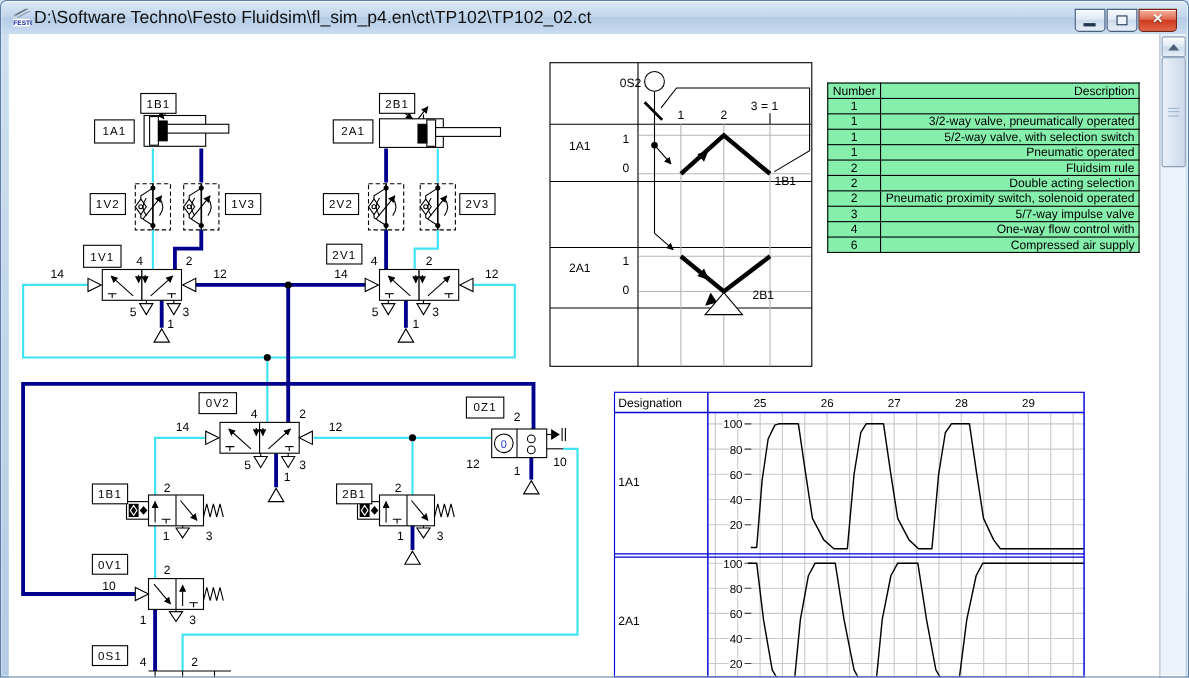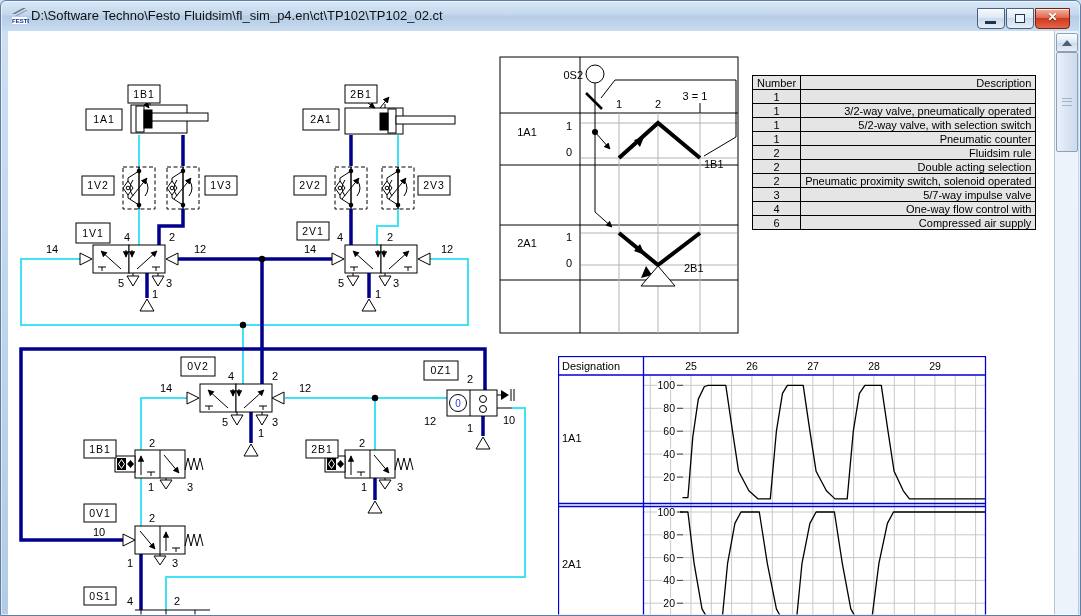--- a/index.html
+++ b/index.html
@@ -5,21 +5,21 @@
   html,body{margin:0;padding:0;}
   body{position:relative;width:1081px;height:616px;overflow:hidden;
        background:linear-gradient(#cfe0f2,#b3cbe4);
        font-family:"Liberation Sans",sans-serif;}
   .frame{position:absolute;inset:0;border:1px solid #5d7ea6;border-radius:6px 6px 0 0;
          box-shadow:inset 0 0 0 1px rgba(255,255,255,.55);pointer-events:none;z-index:50;}
   .titlebar{position:absolute;left:0;top:0;width:1081px;height:31px;
             background:linear-gradient(#dcEAf8,#c2d6ec 48%,#b4cce5 52%,#c9dcf1);
             border-radius:6px 6px 0 0;}
   .appicon{position:absolute;left:9px;top:6px;}
-  .title{position:absolute;left:31px;top:8px;font-size:13px;color:#111;white-space:nowrap;}
+  .title{position:absolute;left:31px;top:8px;font-size:16px;color:#111;white-space:nowrap;}
   .btn{position:absolute;top:8px;height:19px;border:1px solid #49617e;border-radius:0 0 4px 4px;
        background:linear-gradient(#f6fafd,#dfe9f5 45%,#ccdaeb 50%,#e6eef8);
        box-shadow:inset 0 1px 0 rgba(255,255,255,.8);z-index:60;}
   .btn.min{left:977px;width:26px;} .btn.res{left:1006px;width:26px;}
   .btn.close{left:1035px;width:33px;border-color:#7a2012;
        background:linear-gradient(#f4b3a2,#e06a50 45%,#cf3a1e 50%,#e2654a);}
   .glyph-min{position:absolute;left:7px;bottom:4px;width:11px;height:3px;background:#20364f;}
   .glyph-res{position:absolute;left:8px;top:5px;width:8px;height:7px;border:1px solid #20364f;background:#eef4fb;}
   .glyph-close{position:absolute;left:0;top:1px;width:100%;text-align:center;color:#fff;
        font-size:12px;font-weight:bold;text-shadow:0 1px 1px rgba(0,0,0,.55);}
@@ -30,21 +30,21 @@
   .sb-btn{position:absolute;left:1px;top:2px;width:20px;height:17px;border:1px solid #8ca0b8;border-radius:2px;
           background:linear-gradient(#fdfeff,#dce7f3 50%,#cbdaeb 52%,#e7eff8);}
   .sb-arrow{position:absolute;left:5px;top:6px;width:0;height:0;
             border-left:5px solid transparent;border-right:5px solid transparent;border-bottom:6px solid #4a5f7a;}
   .sb-thumb{position:absolute;left:1px;top:21px;width:20px;height:98px;border:1px solid #8ca0b8;border-radius:2px;
             background:linear-gradient(90deg,#e9f0f9,#ccdaec);}
   .sb-grip{position:absolute;left:5px;top:45px;width:10px;height:6px;
            border-top:1px solid #9fb4cc;border-bottom:1px solid #9fb4cc;}
   .sb-grip:before{content:"";position:absolute;left:0;top:2px;width:10px;height:1px;background:#9fb4cc;}
   .chart{position:absolute;left:550px;top:325px;width:430px;height:260px;}
-  table.parts{position:absolute;left:744px;top:44px;border-collapse:collapse;background:#e5e5e5;
+  table.parts{position:absolute;left:744px;top:44px;border-collapse:collapse;background:#86efac;
               font-size:11px;line-height:12px;color:#000;}
   table.parts td,table.parts th{border:1px solid #000;padding:0 4px;height:13px;font-weight:normal;white-space:nowrap;}
   table.parts .num{width:34px;text-align:center;}
   table.parts .desc{width:200px;text-align:right;}
   table.parts th{text-align:left;}
   table.parts th.num{text-align:left;}
   svg text{font-family:"Liberation Sans",sans-serif;}
   .lbl text{font-size:11px;fill:#000;stroke:none;}
   .tagtext{font-size:10.5px;letter-spacing:1px;fill:#000;stroke:none;}
   .ctick{font-size:10.5px;fill:#000;}
@@ -467,21 +467,21 @@
         <tr>
           <td class="num">1</td>
           <td class="desc">3/2-way valve, pneumatically operated</td>
         </tr>
         <tr>
           <td class="num">1</td>
           <td class="desc">5/2-way valve, with selection switch</td>
         </tr>
         <tr>
           <td class="num">1</td>
-          <td class="desc">Pneumatic counter</td>
+          <td class="desc">Pneumatic operated</td>
         </tr>
         <tr>
           <td class="num">2</td>
           <td class="desc">Fluidsim rule</td>
         </tr>
         <tr>
           <td class="num">2</td>
           <td class="desc">Double acting selection</td>
         </tr>
         <tr>

